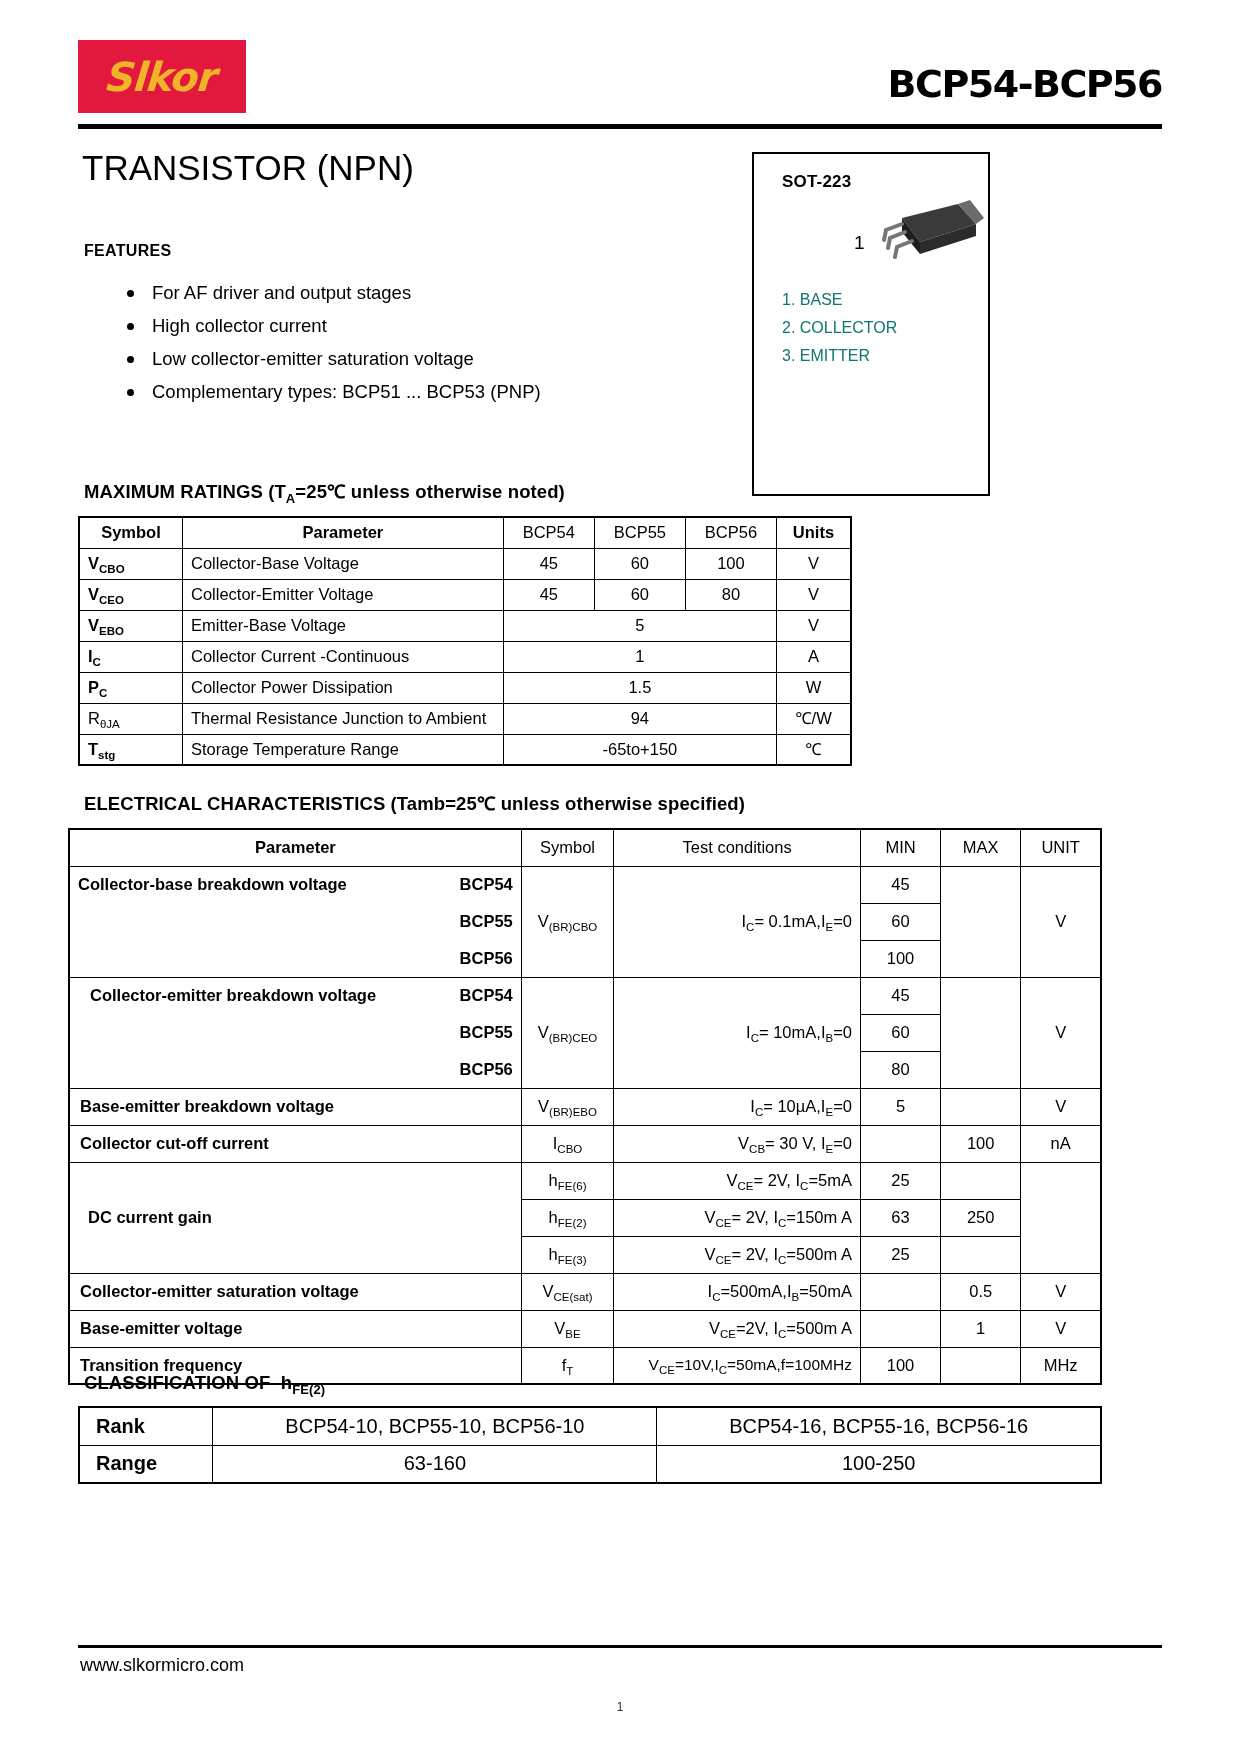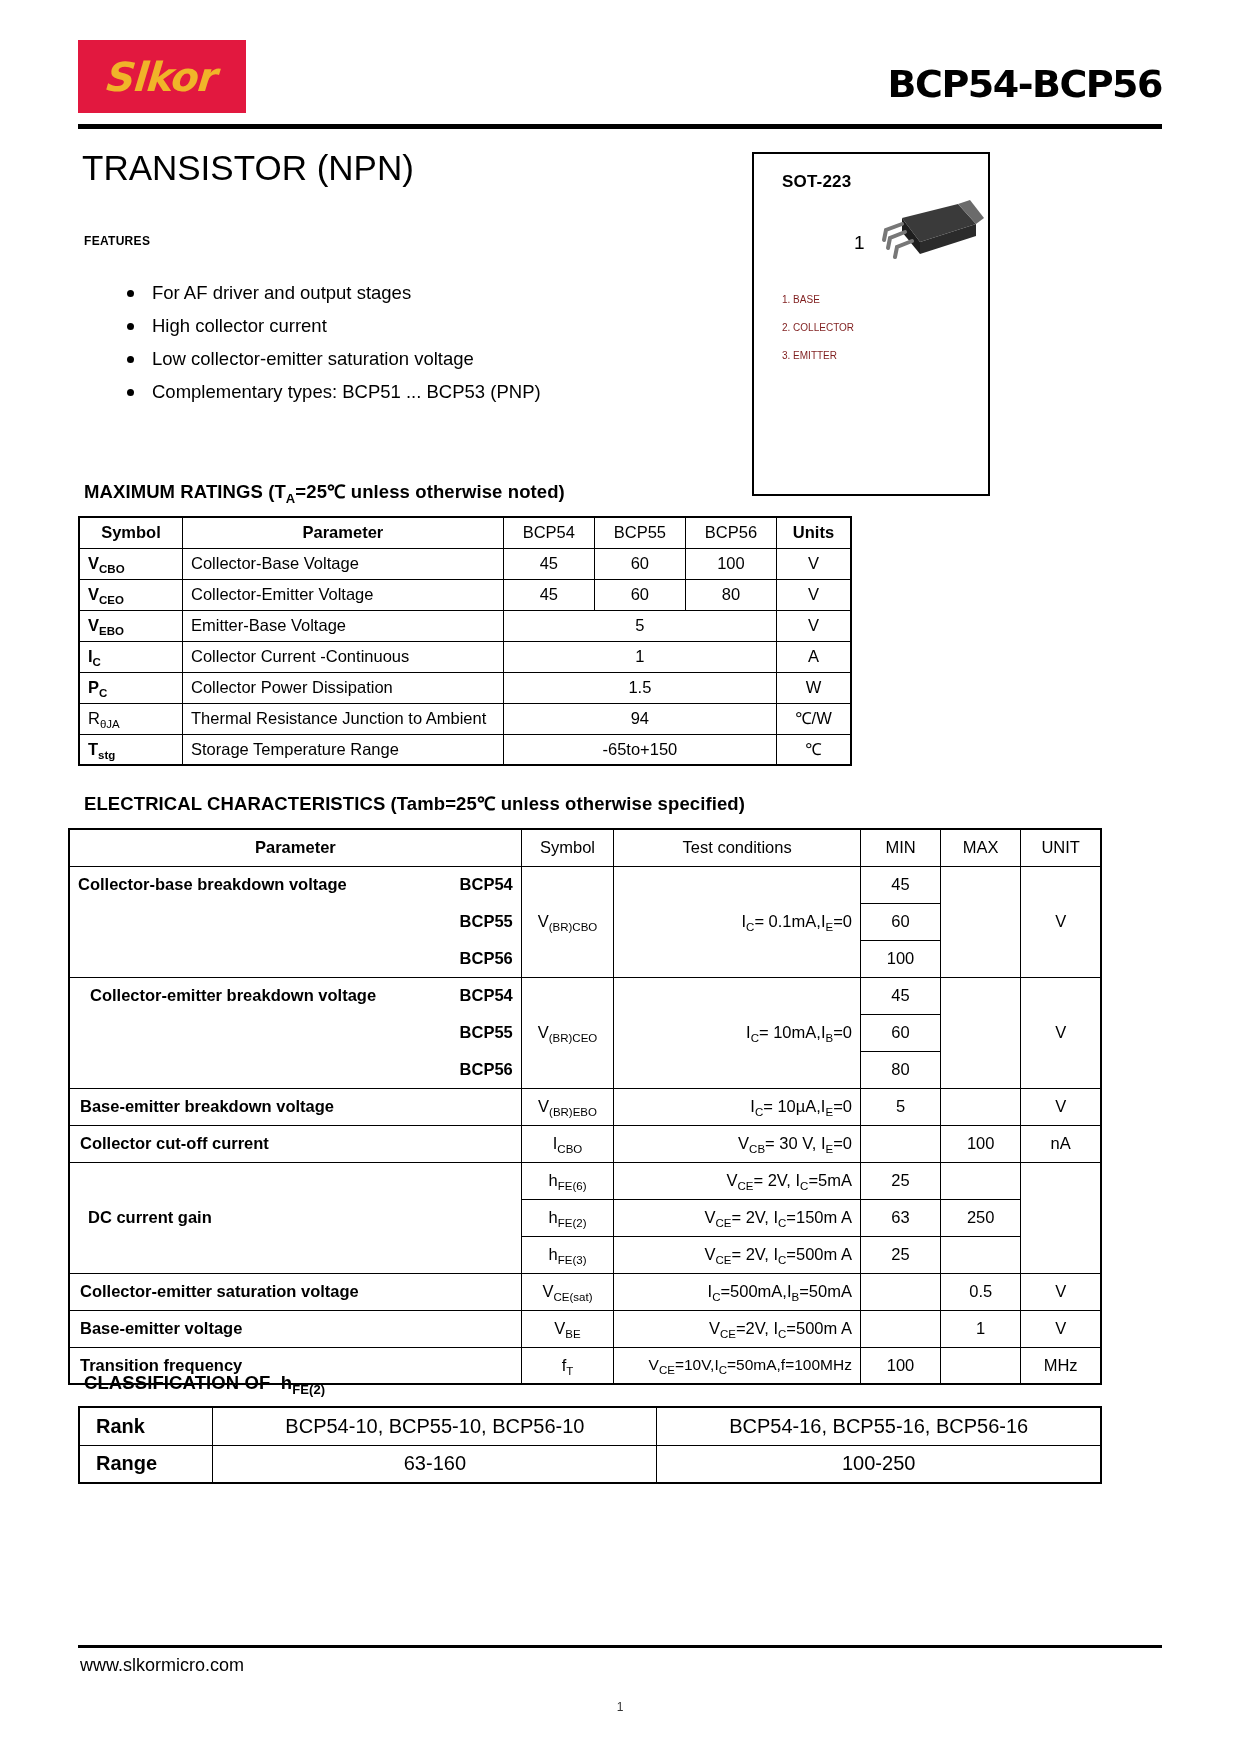--- a/index.html
+++ b/index.html
@@ -74,22 +74,22 @@
     position: absolute;
     left: 82px;
     top: 148px;
     font-size: 35px;
     font-weight: normal;
     letter-spacing: 0px;
   }
   .features-head {
     position: absolute;
     left: 84px;
-    top: 234px;
-    font-size: 12px;
+    top: 242px;
+    font-size: 16px;
     font-weight: bold;
     letter-spacing: 0.3px;
   }
   .features-list {
     position: absolute;
     left: 110px;
     top: 278px;
     width: 620px;
     margin: 0;
     padding: 0;
@@ -135,23 +135,23 @@
     left: 100px;
     top: 78px;
     font-size: 19px;
   }
   .pkg-pins {
     position: absolute;
     left: 28px;
     top: 132px;
   }
   .pkg-pins div {
-    font-size: 10px;
+    font-size: 16px;
     line-height: 28px;
-    color: #7f1d1d;
+    color: #0f766e;
   }
   .pkg-art {
     position: absolute;
     left: 118px;
     top: 40px;
     width: 112px;
     height: 90px;
   }
 
   

